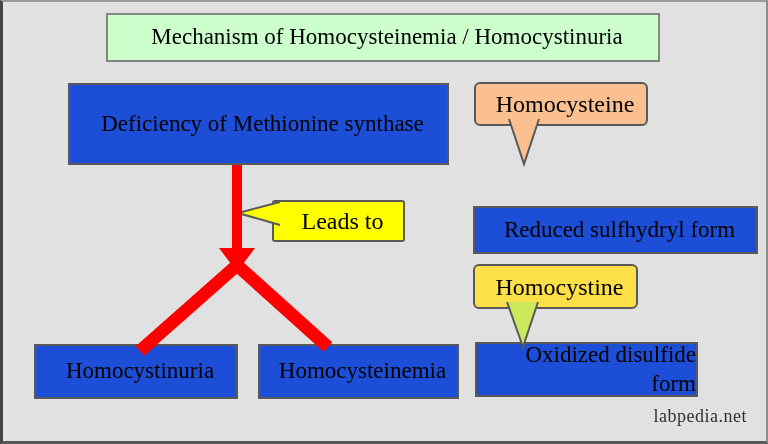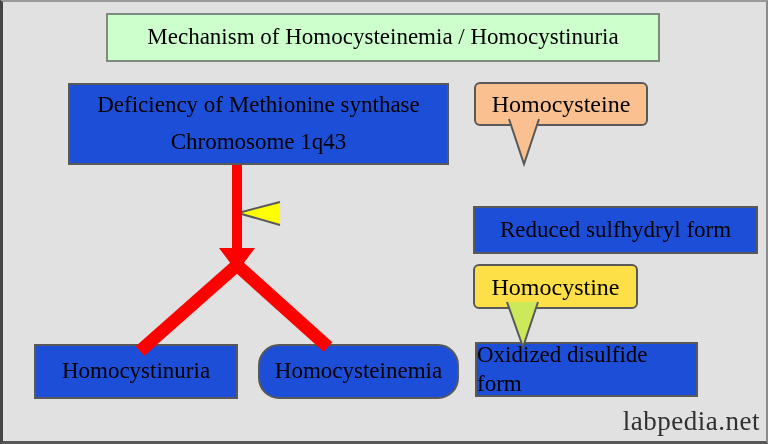--- a/index.html
+++ b/index.html
@@ -15,78 +15,79 @@
     border-left: 3px solid #454545;
     font-family: "Liberation Serif", "DejaVu Serif", serif;
     color: #000;
     overflow: hidden;
   }
   .box {
     position: absolute;
     display: flex;
     align-items: center;
     justify-content: center;
-    text-align: left;
+    text-align: right;
     box-sizing: border-box;
     line-height: 1.25;
+    padding-left: 8px;
   }
   .title-box {
     left: 103px; top: 11px; width: 554px; height: 49px;
     background: #ccffcc;
     border: 2px solid #7d8a7d;
     font-size: 23px;
   }
   .yellow-box {
     background: #1d4ed8;
     border: 2px solid #595959;
     font-size: 23px;
   }
   .deficiency { left: 65px; top: 81px; width: 381px; height: 82px; flex-direction: column; justify-content: center; gap: 8px; }
   .reduced    { left: 470px; top: 163px; width: 285px; height: 48px; margin-top: 41px; }
   .result-left  { left: 17px;  top: 342px; width: 204px; height: 55px; margin-left: 14px; }
-  .result-right { left: 255px; top: 342px; width: 201px; height: 55px; border-radius: 21px; }
+  .result-right { left: 255px; top: 342px; width: 201px; height: 55px; }
   .oxidized     { left: 472px; top: 340px; width: 223px; height: 55px; }
   .callout {
     border: 2px solid #595959;
     border-radius: 6px;
     font-size: 24px;
   }
   .peach-callout { left: 471px; top: 80px; width: 174px; height: 44px; background: #fac090; }
   .green-callout { left: 470px; top: 262px; width: 165px; height: 45px; background: #fde047; }
   .leads-callout { left: 269px; top: 198px; width: 133px; height: 42px; background: #ffff00; border-radius: 3px; }
   .watermark {
     position: absolute;
-    right: 6px; top: 404px;
-    font-size: 27px;
+    right: 19px; top: 404px;
+    font-size: 18px;
     color: #303030;
     letter-spacing: 0.5px;
   }
   #overlay {
     position: absolute;
     left: -3px; top: -2px;
     width: 768px; height: 444px;
     pointer-events: none;
   }
 </style>
 </head>
 <body>
 
 <div id="canvas">
 
   <div class="box title-box">Mechanism of Homocysteinemia / Homocystinuria</div>
 
   <div class="box yellow-box deficiency">
     <div>Deficiency of Methionine synthase</div>
-    <div>Chromosome 1q43</div>
   </div>
 
   <div class="box callout peach-callout">Homocysteine</div>
 
   <div class="box yellow-box reduced">Reduced sulfhydryl form</div>
 
+  <div class="box callout leads-callout">Leads to</div>
 
   <div class="box yellow-box result-left">Homocystinuria</div>
 
   <div class="box yellow-box result-right">Homocysteinemia</div>
 
   <div class="box callout green-callout">Homocystine</div>
 
   <div class="box yellow-box oxidized">Oxidized disulfide form</div>
 
   <div class="watermark">labpedia.net</div>

